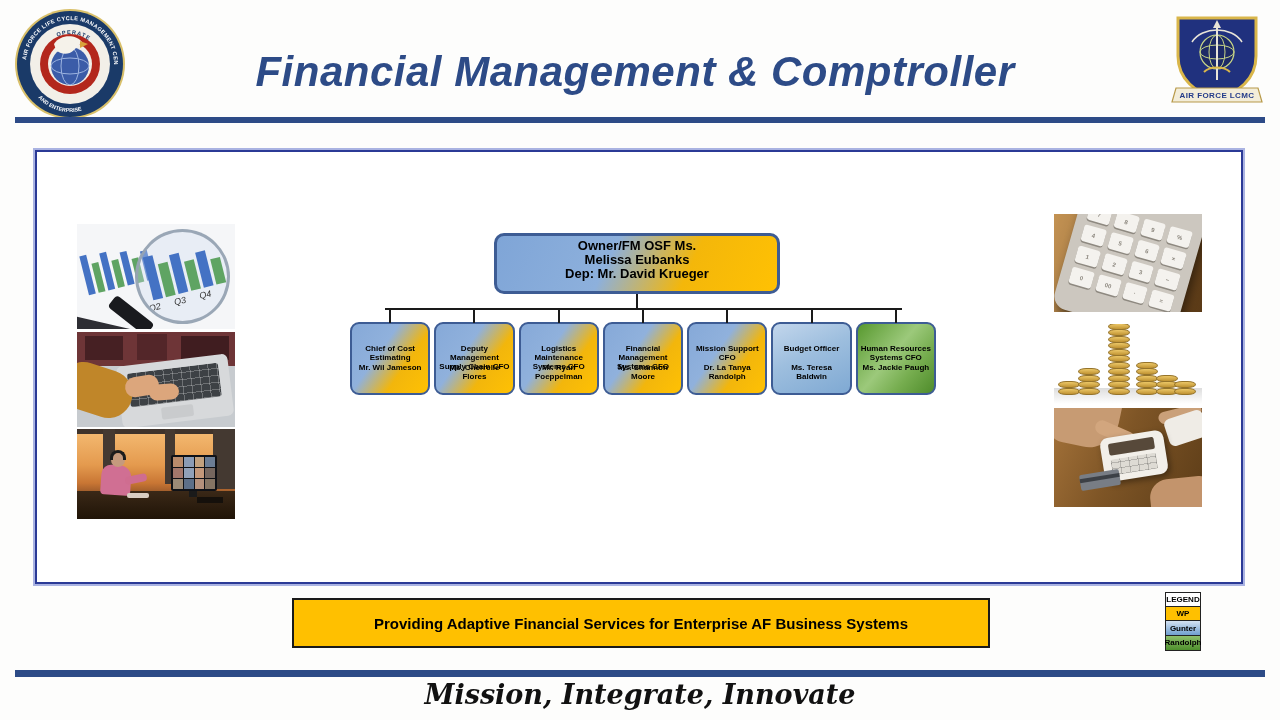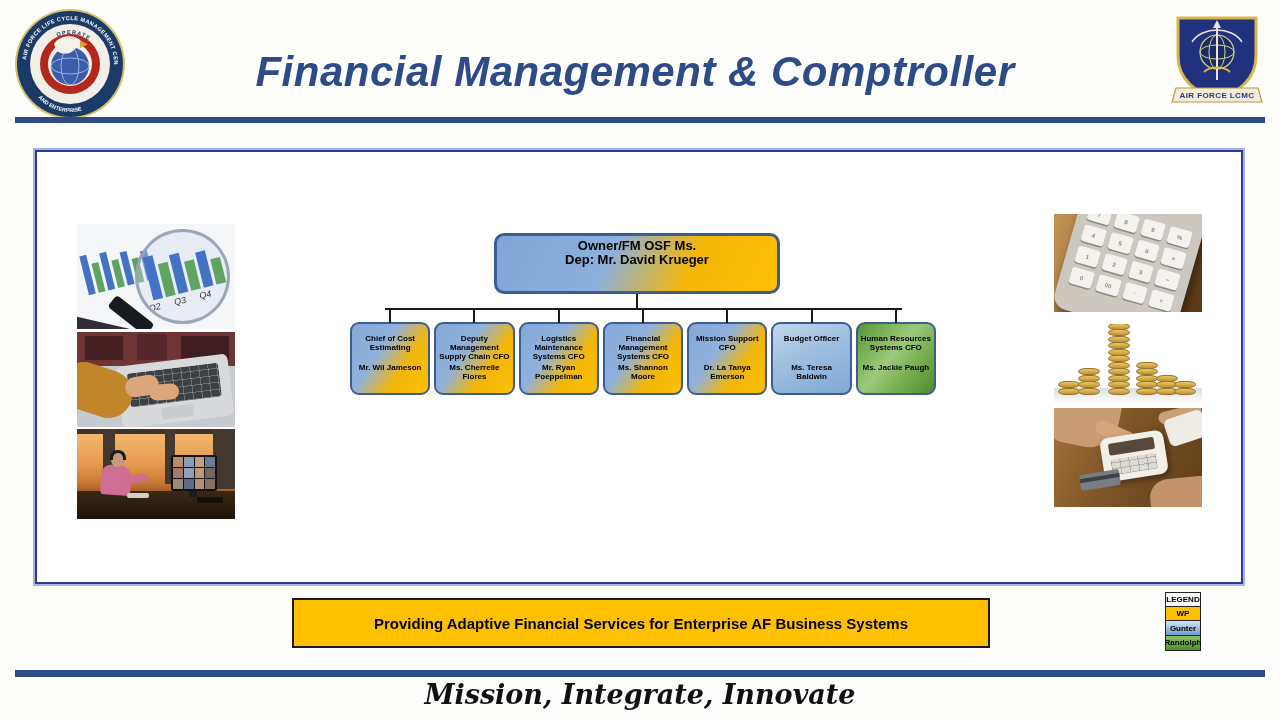--- a/index.html
+++ b/index.html
@@ -24,21 +24,21 @@
               border:3px solid #3d5c94; border-radius:10px; text-align:center;
               font-size:13px; font-weight:bold; color:#000; line-height:14px; padding-top:3px;
               background:linear-gradient(115deg,#7fa5d7 0%,#8db0dc 40%,#f4b70a 68%,#ffc103 100%); }
   .org-vline { position:absolute; left:599px; top:142px; width:2px; height:15px; background:#1a1a1a; }
   .org-rail  { position:absolute; left:348px; top:156px; width:517px; height:2px; background:#1a1a1a; }
   .org-row   { position:absolute; left:313px; top:170px; width:586px; height:73px; display:flex; gap:4px; }
   .org-child { position:relative; flex:1; border:2px solid #3d5c94; border-radius:9px;
                font-size:8px; font-weight:bold; line-height:9px; text-align:center; color:#000; }
   .org-child::before { content:""; position:absolute; top:-14px; left:50%; margin-left:-1px;
                        width:2px; height:13px; background:#1a1a1a; }
-  .org-child .t { padding:10px 2px 0; }
+  .org-child .t { padding:20px 2px 0; }
   .org-child .n { position:absolute; left:2px; right:2px; top:39px; }
   .org-wp       { background:linear-gradient(125deg,#86a9d8 0%,#90b1dc 38%,#f2b60c 66%,#ffc103 100%); }
   .org-gunter   { background:linear-gradient(155deg,#c2d6ec 0%,#9dbede 45%,#7fa9d3 100%); }
   .org-randolph { background:linear-gradient(130deg,#58992f 0%,#9cc97b 45%,#76ad4f 70%,#4f8c2b 100%); }
 
   
   .banner { position:absolute; left:292px; top:598px; width:698px; height:50px;
             background:#FFC000; border:2px solid #1a1a1a; display:flex; align-items:center;
             justify-content:center; font-size:15px; font-weight:bold; color:#000; }
   .legend { position:absolute; left:1146px; top:592px; width:55px;
@@ -320,20 +320,21 @@
         <div class="dkeys"></div>
       </div>
       <div class="card">
           <div class="card-stripe"></div>
         </div>
       <div class="handB"></div>
     </div>
 
     <div class="org-root">
         <div class="org-root-line">Owner/FM OSF Ms.</div>
+        <div class="org-root-line">Melissa Eubanks</div>
         <div class="org-root-line">Dep: Mr. David Krueger</div>
       </div>
     <div class="org-vline"></div>
     <div class="org-rail"></div>
     <div class="org-row">
         <div class="org-child org-wp">
     <div class="t">Chief of Cost Estimating</div>
     <div class="n">Mr. Wil Jameson</div>
   </div>
         <div class="org-child org-wp">
@@ -343,21 +344,21 @@
         <div class="org-child org-wp">
     <div class="t">Logistics Maintenance Systems CFO</div>
     <div class="n">Mr. Ryan Poeppelman</div>
   </div>
         <div class="org-child org-wp">
     <div class="t">Financial Management Systems CFO</div>
     <div class="n">Ms. Shannon Moore</div>
   </div>
         <div class="org-child org-wp">
     <div class="t">Mission Support CFO</div>
-    <div class="n">Dr. La Tanya Emerson</div>
+    <div class="n">Dr. La Tanya Randolph</div>
   </div>
         <div class="org-child org-gunter">
     <div class="t">Budget Officer</div>
     <div class="n">Ms. Teresa Baldwin</div>
   </div>
         <div class="org-child org-randolph">
     <div class="t">Human Resources Systems CFO</div>
     <div class="n">Ms. Jackie Paugh</div>
   </div>
       </div>

